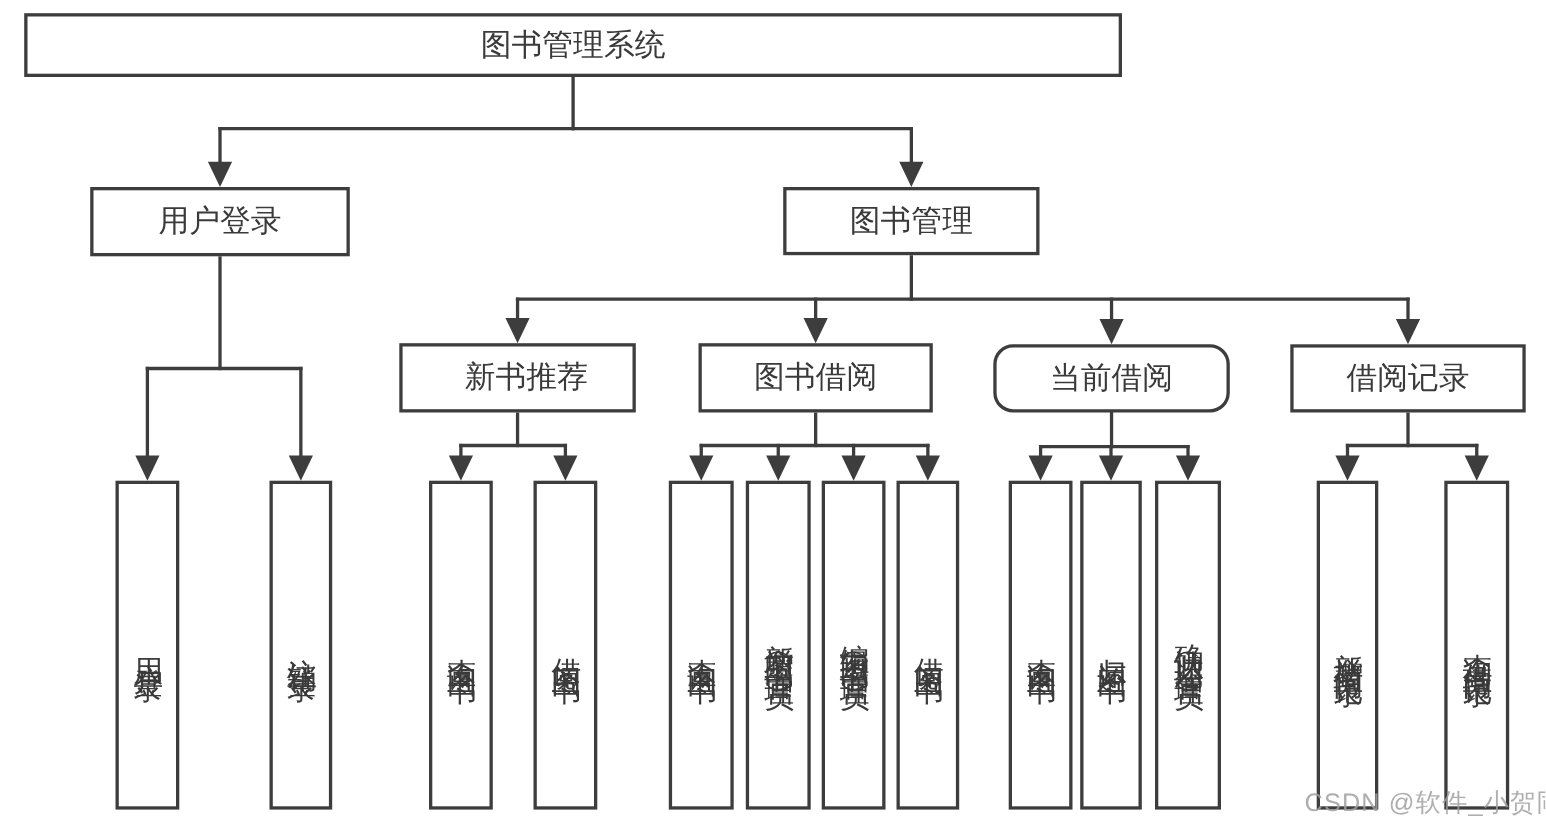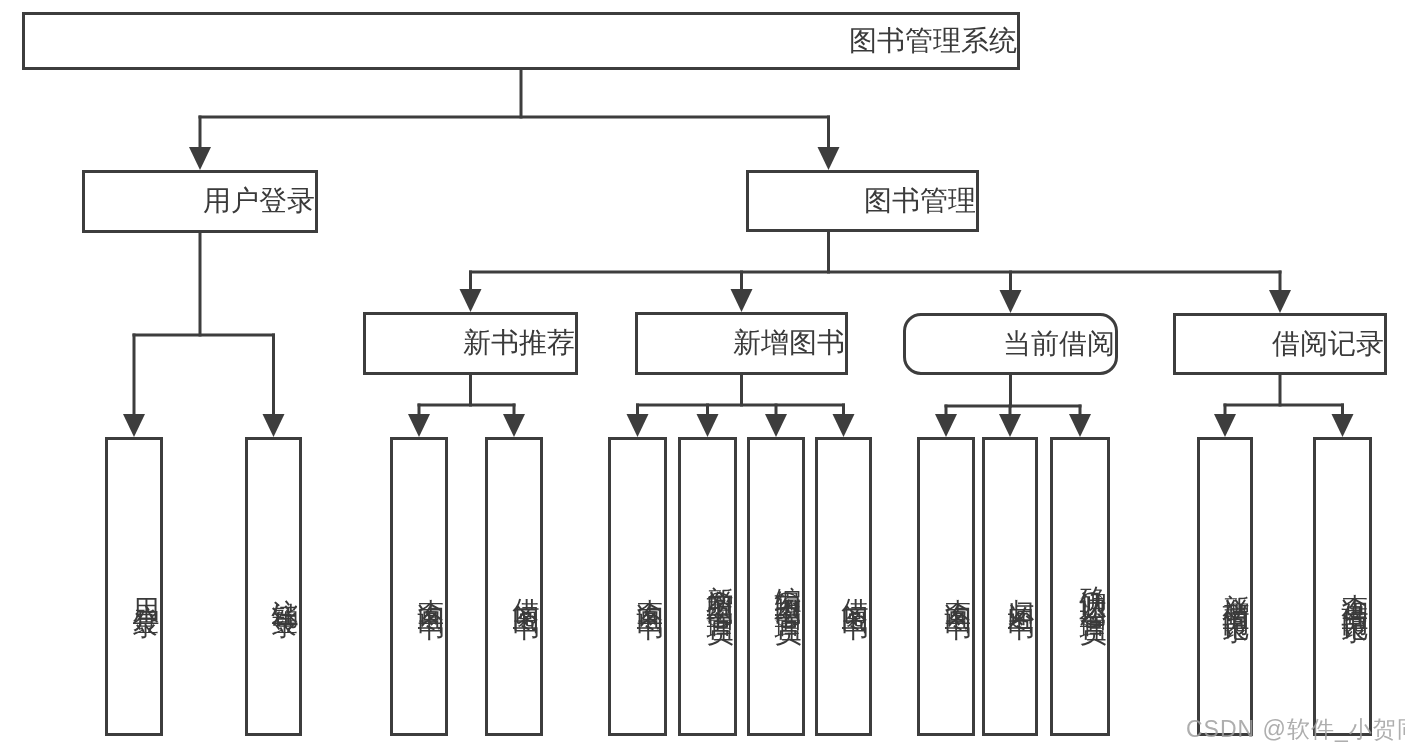--- a/index.html
+++ b/index.html
@@ -11,21 +11,21 @@
     font-family:"Liberation Sans", sans-serif;
   }
   #edges { position:absolute; left:0; top:0; }
   .node {
     position:absolute;
     box-sizing:border-box;
     border:3px solid #3d3d3d;
     background:#ffffff;
     display:flex;
     align-items:center;
-    justify-content:flex-end;
+    justify-content:center;
     color:#3a3a3a;
     font-size:28px;
     line-height:1.1;
     white-space:nowrap;
   }
   .node span { display:block; }
   .node.v { font-size:27px; }
   .node.v span {
     writing-mode:vertical-rl;
     text-orientation:mixed;
@@ -102,28 +102,28 @@
       <line x1="1342.5" y1="405" x2="1342.5" y2="421" stroke="#3d3d3d" stroke-width="3" stroke-linecap="square"></line>
       <polygon points="1331.5,414 1353.5,414 1342.5,437" fill="#3d3d3d"></polygon>
     </svg>
   <div id="nodes">
       <div class="node" style="left: 22px; top: 12px; width: 998px; height: 58px;">
         <span>图书管理系统</span>
       </div>
       <div class="node" style="left: 82px; top: 170px; width: 236px; height: 63px;">
         <span>用户登录</span>
       </div>
-      <div class="node" style="left: 712px; top: 170px; width: 233px; height: 62px; margin-left: 34px;">
+      <div class="node" style="left: 712px; top: 170px; width: 233px; height: 62px;">
         <span>图书管理</span>
       </div>
       <div class="node" style="left: 363px; top: 312px; width: 215px; height: 63px; padding-left: 16px;">
         <span>新书推荐</span>
       </div>
       <div class="node" style="left: 635px; top: 312px; width: 213px; height: 63px;">
-        <span>新增图书</span>
+        <span>图书借阅</span>
       </div>
       <div class="node" style="left: 903px; top: 313px; width: 215px; height: 62px; border-radius: 18px;">
         <span>当前借阅</span>
       </div>
       <div class="node" style="left: 1173px; top: 313px; width: 214px; height: 62px;">
         <span>借阅记录</span>
       </div>
       <div class="node v" style="left: 105px; top: 437px; width: 58px; height: 299px;">
         <span>用户登录</span>
       </div>

